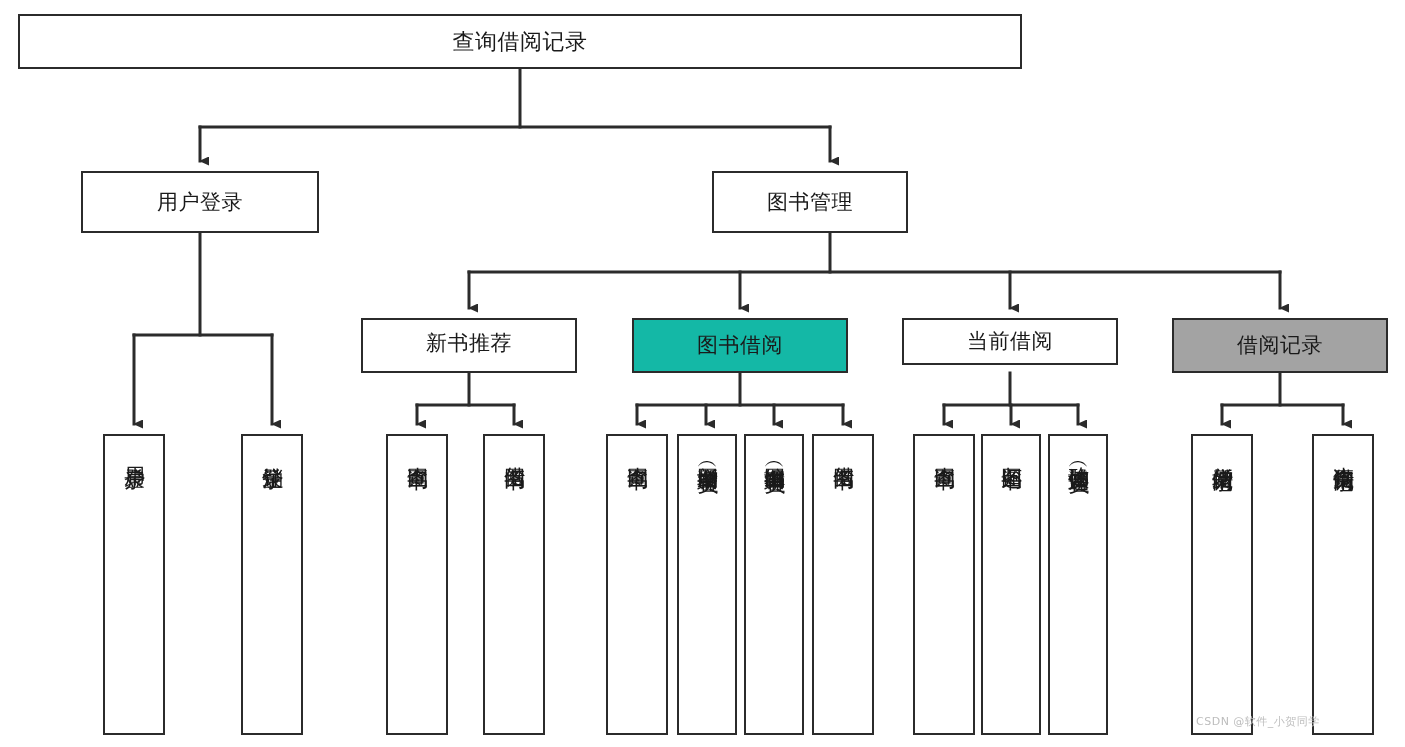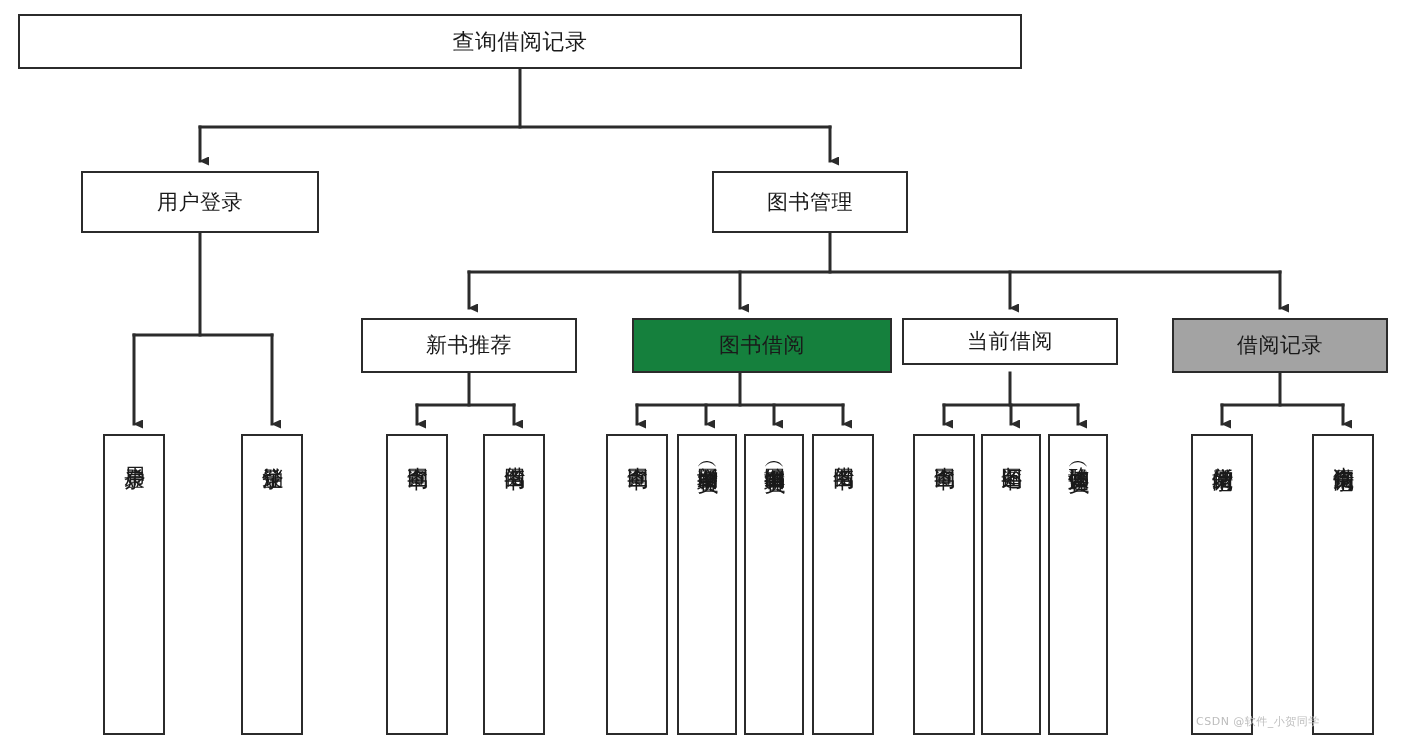--- a/index.html
+++ b/index.html
@@ -132,24 +132,24 @@
     <span class="label">查询借阅记录</span>
   </div>
 
   <div class="node horizontal" style="left: 81px; top: 171px; width: 238px; height: 62px; border-color: rgb(43, 43, 43); background: rgb(255, 255, 255); color: rgb(26, 26, 26);">
     <span class="label">用户登录</span>
   </div>
   <div class="node horizontal" style="left: 712px; top: 171px; width: 196px; height: 62px; border-color: rgb(43, 43, 43); background: rgb(255, 255, 255); color: rgb(26, 26, 26);">
     <span class="label">图书管理</span>
   </div>
 
-  <div class="node horizontal" style="left: 361px; top: 318px; width: 216px; height: 55px; border-color: rgb(43, 43, 43); background: rgb(255, 255, 255); color: rgb(26, 26, 26);">
+  <div class="node horizontal" style="left: 361px; top: 318px; width: 216px; height: 55px; border-color: rgb(43, 43, 43); background: rgb(255, 255, 255); color: rgb(26, 26, 26); font-family: Liberation Mono, monospace;">
     <span class="label">新书推荐</span>
   </div>
-  <div class="node horizontal" style="left: 632px; top: 318px; width: 260px; height: 55px; border-color: rgb(43, 43, 43); background: #15803d; color: rgb(26, 26, 26);">
+  <div class="node horizontal" style="left: 632px; top: 318px; width: 216px; height: 55px; border-color: rgb(43, 43, 43); background: #14b8a6; color: rgb(26, 26, 26);">
     <span class="label">图书借阅</span>
   </div>
   <div class="node horizontal" style="left: 902px; top: 318px; width: 216px; height: 47px; border-color: rgb(43, 43, 43); background: rgb(255, 255, 255); color: rgb(26, 26, 26);">
     <span class="label">当前借阅</span>
   </div>
   <div class="node horizontal" style="left: 1172px; top: 318px; width: 216px; height: 55px; border-color: rgb(43, 43, 43); background: #a3a3a3; color: rgb(26, 26, 26);">
     <span class="label">借阅记录</span>
   </div>
 
   <div class="node vertical" style="left: 103px; top: 434px; width: 62px; height: 301px; border-color: rgb(43, 43, 43); background: rgb(255, 255, 255); color: rgb(26, 26, 26);">

